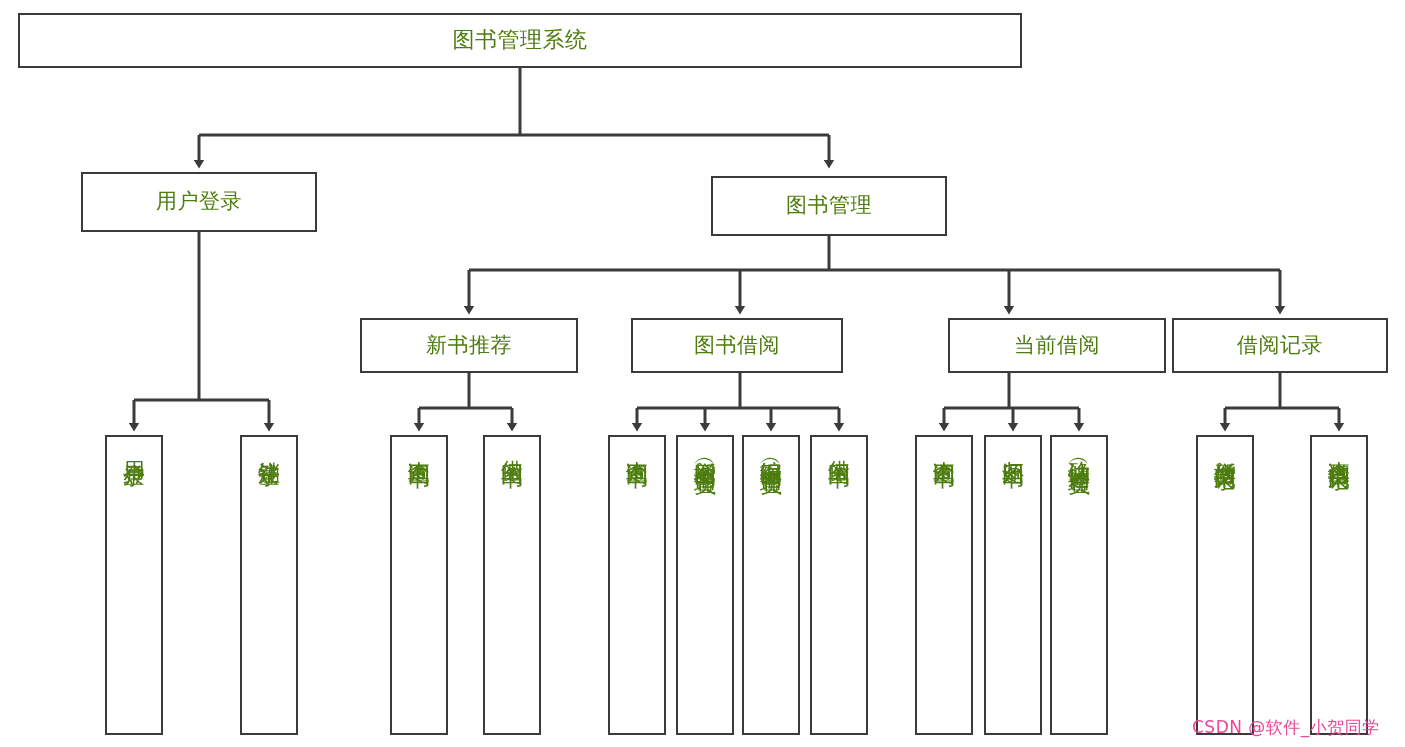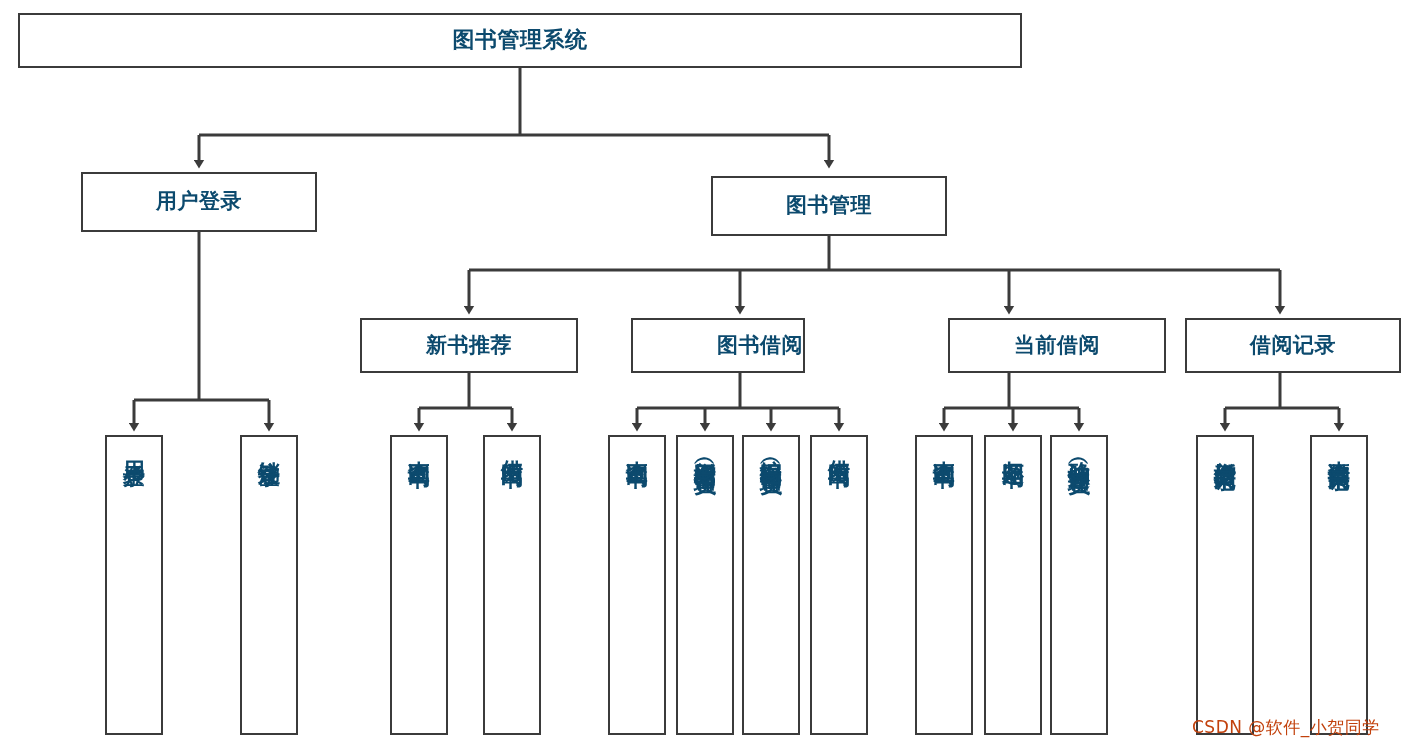--- a/index.html
+++ b/index.html
@@ -31,25 +31,24 @@
     box-sizing: border-box;
     background: #ffffff;
     border: 2px solid #3b3b3b;
     display: flex;
     align-items: center;
     justify-content: center;
     overflow: hidden;
   }
   .node-label {
     display: block;
-    color: #0c4a6e;
+    color: #4d7c0f;
     line-height: 1.22;
     text-align: center;
     white-space: pre-line;
-    font-weight: bold;
   }
   
   .node.horiz .node-label {
     font-size: 21px;
     letter-spacing: 0.5px;
   }
   .node.root .node-label {
     font-size: 22px;
   }
   
@@ -61,21 +60,21 @@
   .node.vert .node-label {
     font-size: 22px;
     writing-mode: vertical-rl;
     text-orientation: upright;
     line-height: 1.0;
     letter-spacing: 2px;
     margin-top: 2px;
   }
   .watermark {
     position: absolute;
-    color: #c2410c;
+    color: #ec4899;
     font-size: 17px;
     white-space: nowrap;
     letter-spacing: 0.5px;
     user-select: none;
   }
 </style>
 </head>
 <body>
 
 <div id="canvas">
@@ -129,27 +128,27 @@
       </div>
       <div class="node horiz" style="left: 81px; top: 172px; width: 236px; height: 60px;">
         <span class="node-label">用户登录</span>
       </div>
       <div class="node horiz" style="left: 711px; top: 176px; width: 236px; height: 60px;">
         <span class="node-label">图书管理</span>
       </div>
       <div class="node horiz" style="left: 360px; top: 318px; width: 218px; height: 55px;">
         <span class="node-label">新书推荐</span>
       </div>
-      <div class="node horiz" style="left: 631px; top: 318px; width: 174px; height: 55px; justify-content: flex-end;">
+      <div class="node horiz" style="left: 631px; top: 318px; width: 212px; height: 55px;">
         <span class="node-label">图书借阅</span>
       </div>
       <div class="node horiz" style="left: 900px; top: 318px; width: 218px; height: 55px; margin-left: 48px;">
         <span class="node-label">当前借阅</span>
       </div>
-      <div class="node horiz" style="left: 1172px; top: 318px; width: 216px; height: 55px; margin-left: 13px;">
+      <div class="node horiz" style="left: 1172px; top: 318px; width: 216px; height: 55px;">
         <span class="node-label">借阅记录</span>
       </div>
       <div class="node vert" style="left: 105px; top: 435px; width: 58px; height: 300px;">
         <span class="node-label">用户登录</span>
       </div>
       <div class="node vert" style="left: 240px; top: 435px; width: 58px; height: 300px;">
         <span class="node-label">注销登录</span>
       </div>
       <div class="node vert" style="left: 390px; top: 435px; width: 58px; height: 300px;">
         <span class="node-label">查询图书</span>

